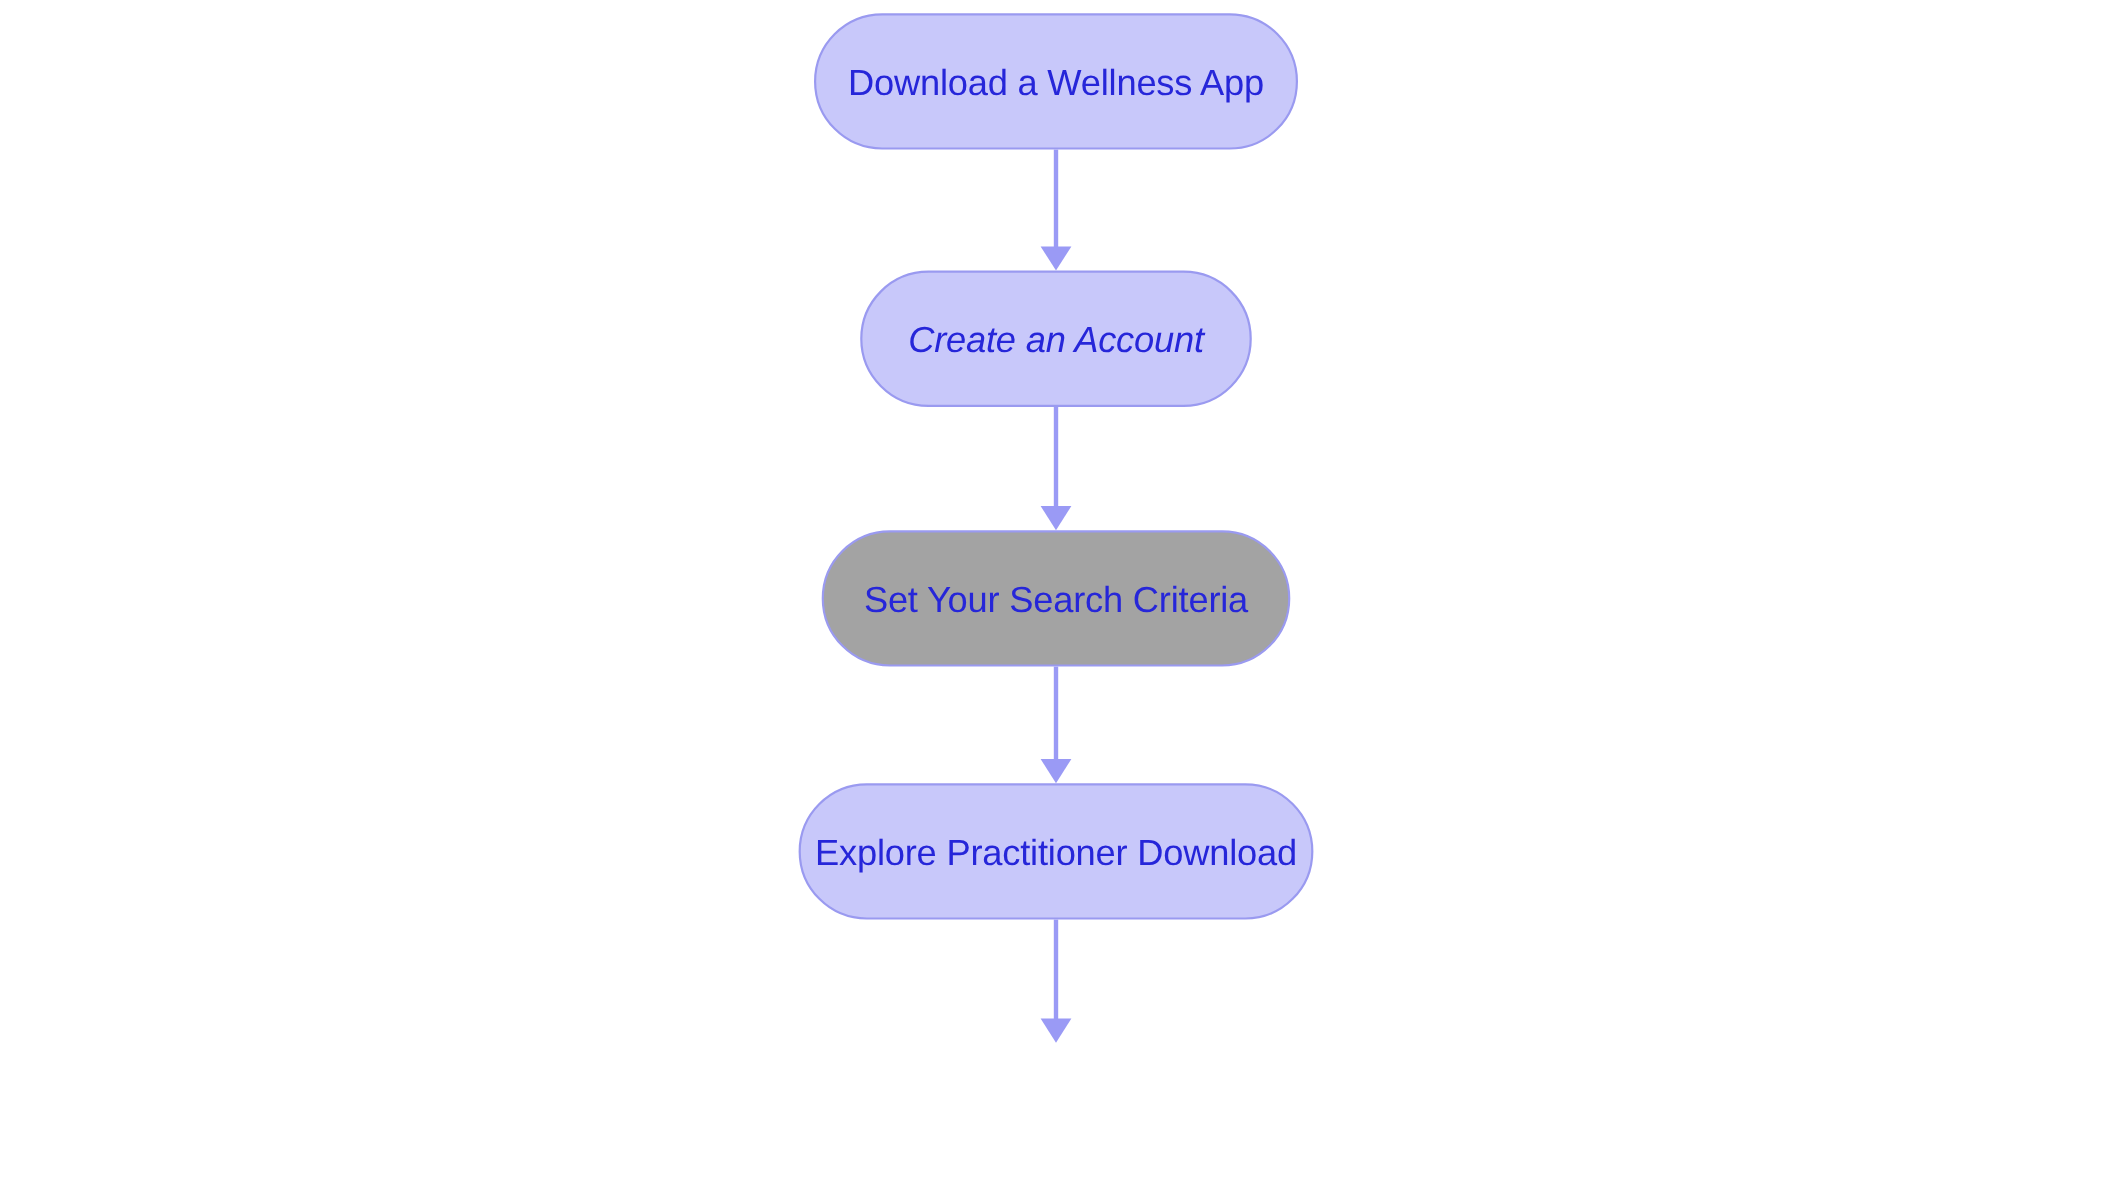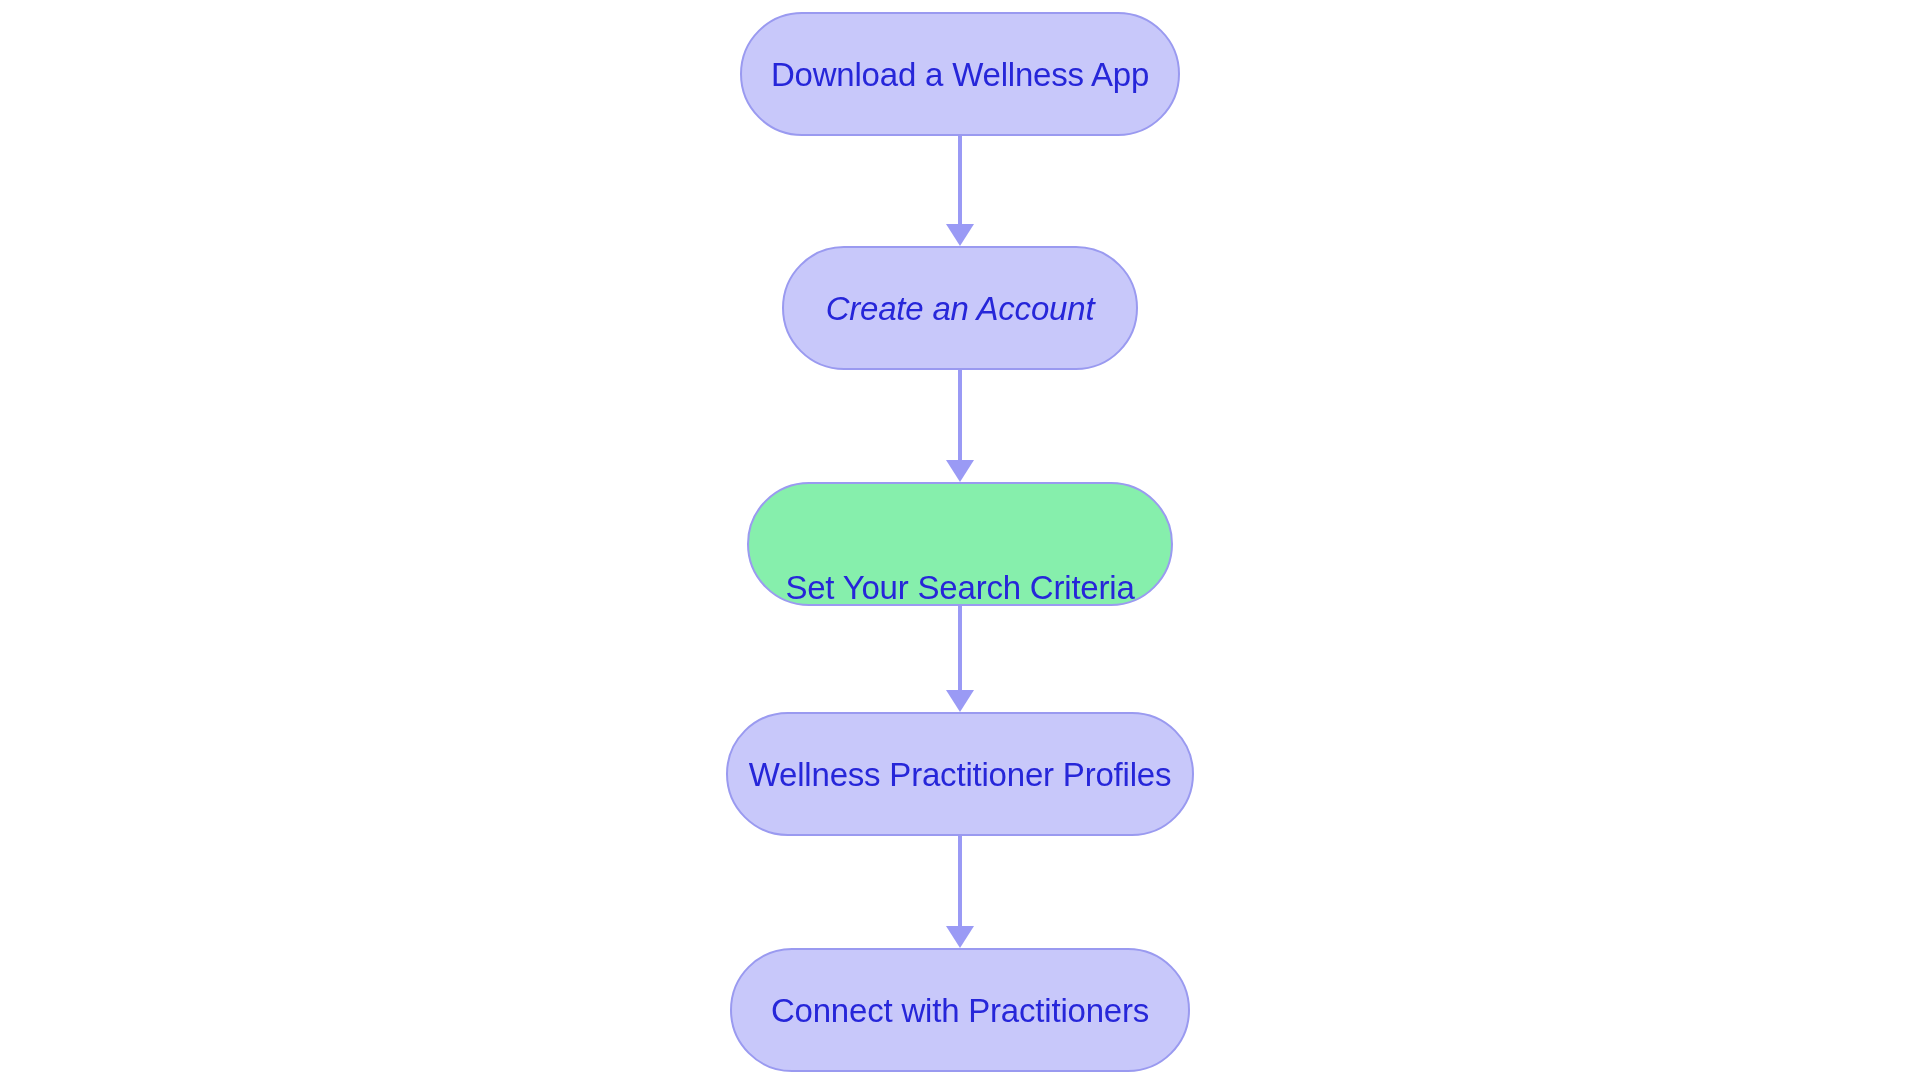--- a/index.html
+++ b/index.html
@@ -101,36 +101,33 @@
 
     <div class="node" style="width: 356px; background: rgb(200, 200, 250); border-color: rgb(154, 154, 240);">
       <span class="node-label" style="color: rgb(38, 38, 217); font-style: italic;">Create an Account</span>
     </div>
 
     <div class="connector" style="height: 112px;">
       <div class="conn-line" style="height: 92px; background: rgb(154, 154, 245);"></div>
       <div class="conn-head" style="border-top-color: rgb(154, 154, 245);"></div>
     </div>
 
-    <div class="node" style="width: 426px; background: #86efac; border-color: rgb(154, 154, 240); align-items: flex-end;">
+    <div class="node" style="width: 426px; background: #a3a3a3; border-color: rgb(154, 154, 240);">
       <span class="node-label" style="color: rgb(38, 38, 217);">Set Your Search Criteria</span>
     </div>
 
     <div class="connector" style="height: 106px;">
       <div class="conn-line" style="height: 86px; background: rgb(154, 154, 245);"></div>
       <div class="conn-head" style="border-top-color: rgb(154, 154, 245);"></div>
     </div>
 
     <div class="node" style="width: 468px; background: rgb(200, 200, 250); border-color: rgb(154, 154, 240);">
-      <span class="node-label" style="color: rgb(38, 38, 217);">Wellness Practitioner Profiles</span>
+      <span class="node-label" style="color: rgb(38, 38, 217);">Explore Practitioner Download</span>
     </div>
 
     <div class="connector" style="height: 112px;">
       <div class="conn-line" style="height: 92px; background: rgb(154, 154, 245);"></div>
       <div class="conn-head" style="border-top-color: rgb(154, 154, 245);"></div>
     </div>
 
-    <div class="node" style="width: 460px; background: rgb(200, 200, 250); border-color: rgb(154, 154, 240);">
-      <span class="node-label" style="color: rgb(38, 38, 217);">Connect with Practitioners</span>
-    </div>
 
   </div>
 </div>
 
 </body></html>

